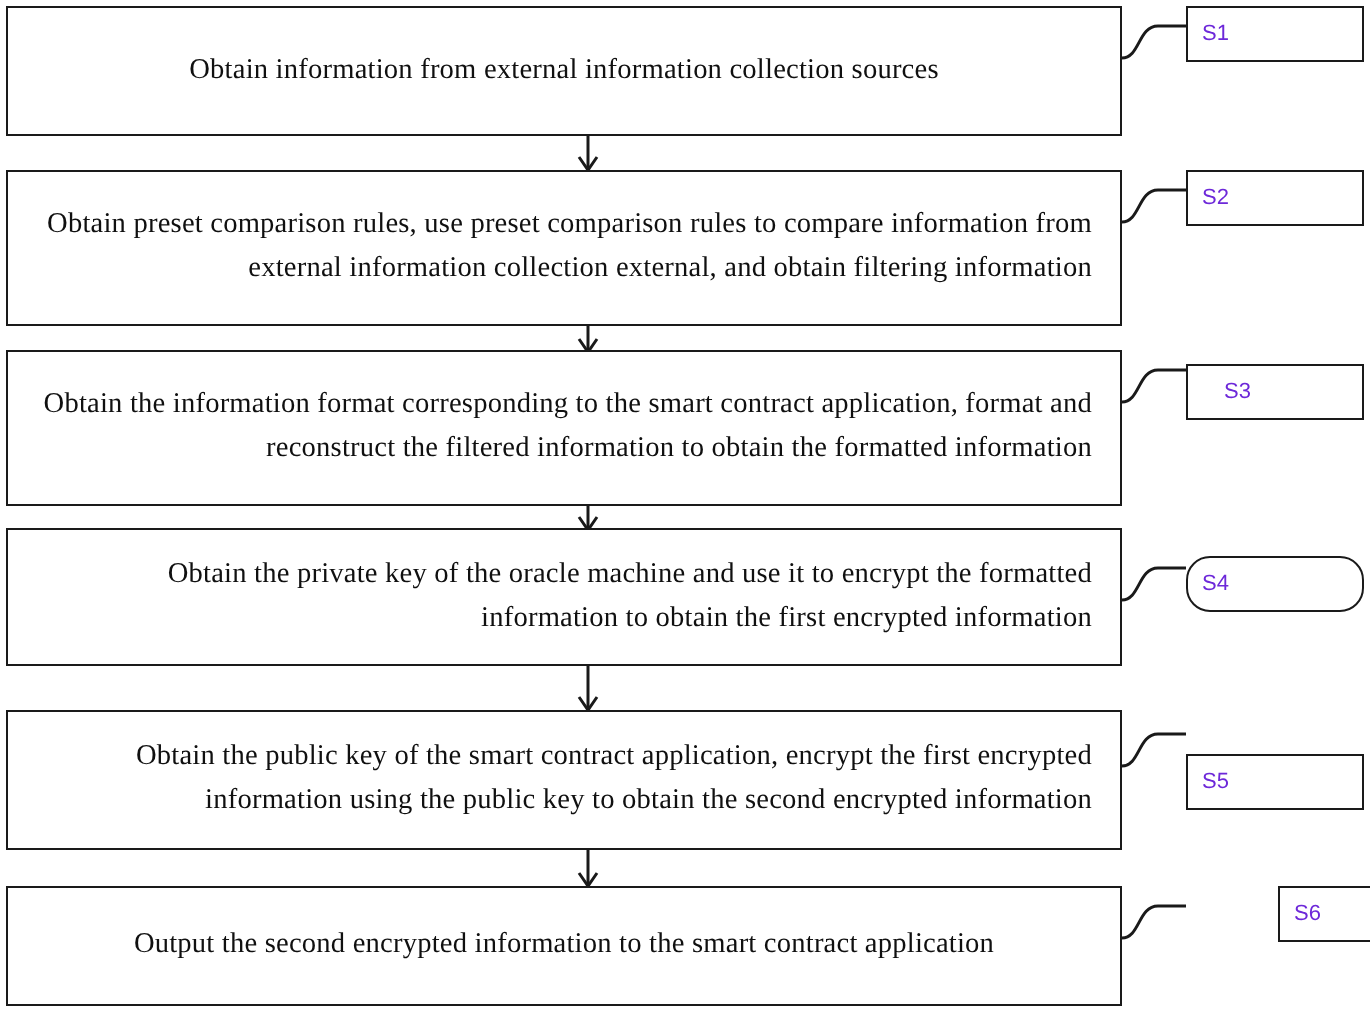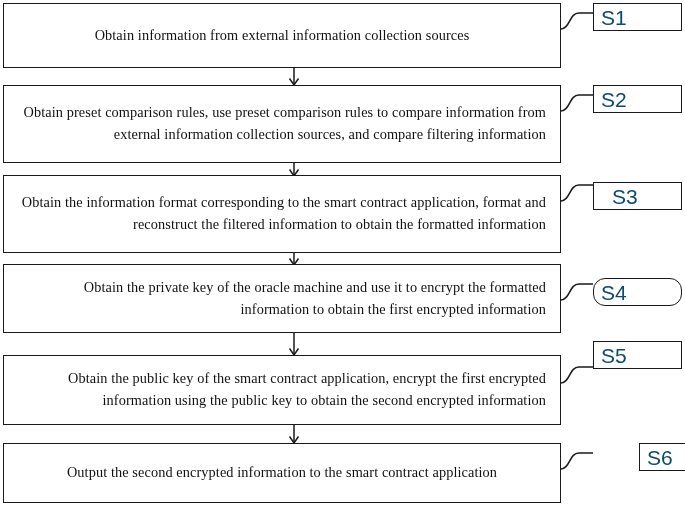--- a/index.html
+++ b/index.html
@@ -41,22 +41,22 @@
     width: 89px;
     height: 28px;
     box-sizing: border-box;
     border: 1.4px solid #1a1a1a;
     background: #ffffff;
     display: flex;
     align-items: center;
   }
   .tag-text {
     font-family: "Liberation Sans", "DejaVu Sans", sans-serif;
-    font-size: 21px;
-    color: #0c4a6e;
+    font-size: 11px;
+    color: #6d28d9;
     padding-left: 7px;
     line-height: 1;
   }
   .connector-svg, .arrow-svg {
     position: absolute;
     overflow: visible;
     pointer-events: none;
   }
 </style>
 </head>
@@ -73,21 +73,21 @@
   <div class="tag-box" style="top:3px;">
     <span class="tag-text">S1</span>
   </div>
 
   <svg class="arrow-svg" style="left:286px; top:68px; width:16px; height:18px;" viewBox="0 0 16 18">
     <line x1="8" y1="0" x2="8" y2="16" stroke="#1a1a1a" stroke-width="1.5"></line>
     <path d="M 3.5,10.5 L 8,17 L 12.5,10.5" fill="none" stroke="#1a1a1a" stroke-width="1.5"></path>
   </svg>
 
   <div class="step-box" style="top:85px; height:78px;">
-    <div class="step-text">Obtain preset comparison rules, use preset comparison rules to compare information from external information collection sources, and compare filtering information</div>
+    <div class="step-text">Obtain preset comparison rules, use preset comparison rules to compare information from external information collection external, and obtain filtering information</div>
   </div>
   <svg class="connector-svg" style="left:561px; top:85px; width:34px; height:34px;" viewBox="0 0 34 34">
     <path d="M 0,26 C 9,26 8,10 18,10 L 32,10" fill="none" stroke="#1a1a1a" stroke-width="1.5"></path>
   </svg>
   <div class="tag-box" style="top:85px;">
     <span class="tag-text">S2</span>
   </div>
 
   <svg class="arrow-svg" style="left:286px; top:163px; width:16px; height:14px;" viewBox="0 0 16 14">
     <line x1="8" y1="0" x2="8" y2="12" stroke="#1a1a1a" stroke-width="1.5"></line>
@@ -123,21 +123,21 @@
     <line x1="8" y1="0" x2="8" y2="21" stroke="#1a1a1a" stroke-width="1.5"></line>
     <path d="M 3.5,15.5 L 8,22 L 12.5,15.5" fill="none" stroke="#1a1a1a" stroke-width="1.5"></path>
   </svg>
 
   <div class="step-box" style="top:355px; height:70px;">
     <div class="step-text">Obtain the public key of the smart contract application, encrypt the first encrypted information using the public key to obtain the second encrypted information</div>
   </div>
   <svg class="connector-svg" style="left:561px; top:357px; width:34px; height:34px;" viewBox="0 0 34 34">
     <path d="M 0,26 C 9,26 8,10 18,10 L 32,10" fill="none" stroke="#1a1a1a" stroke-width="1.5"></path>
   </svg>
-  <div class="tag-box" style="top:341px;">
+  <div class="tag-box" style="top:377px;">
     <span class="tag-text">S5</span>
   </div>
 
   <svg class="arrow-svg" style="left:286px; top:425px; width:16px; height:19px;" viewBox="0 0 16 19">
     <line x1="8" y1="0" x2="8" y2="17" stroke="#1a1a1a" stroke-width="1.5"></line>
     <path d="M 3.5,11.5 L 8,18 L 12.5,11.5" fill="none" stroke="#1a1a1a" stroke-width="1.5"></path>
   </svg>
 
   <div class="step-box" style="top:443px; height:60px;">
     <div class="step-text">Output the second encrypted information to the smart contract application</div>

